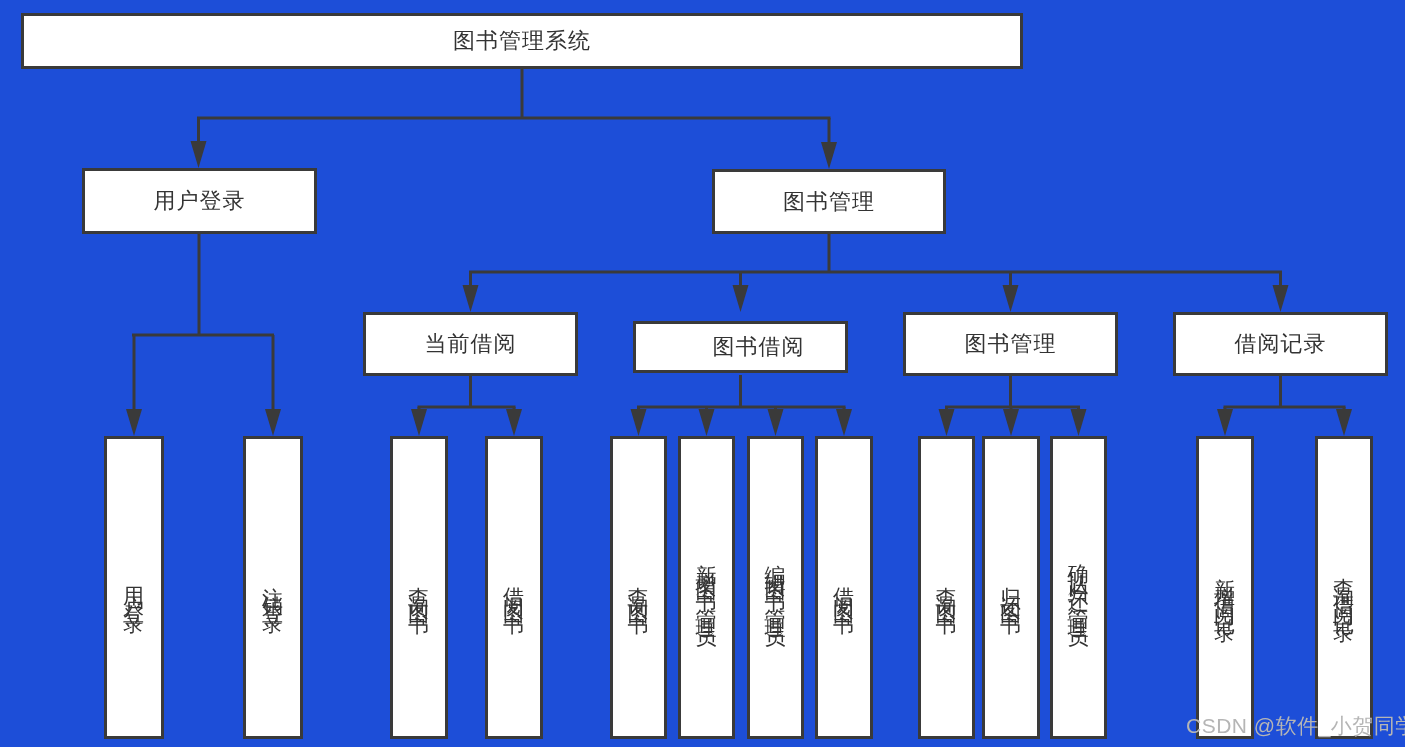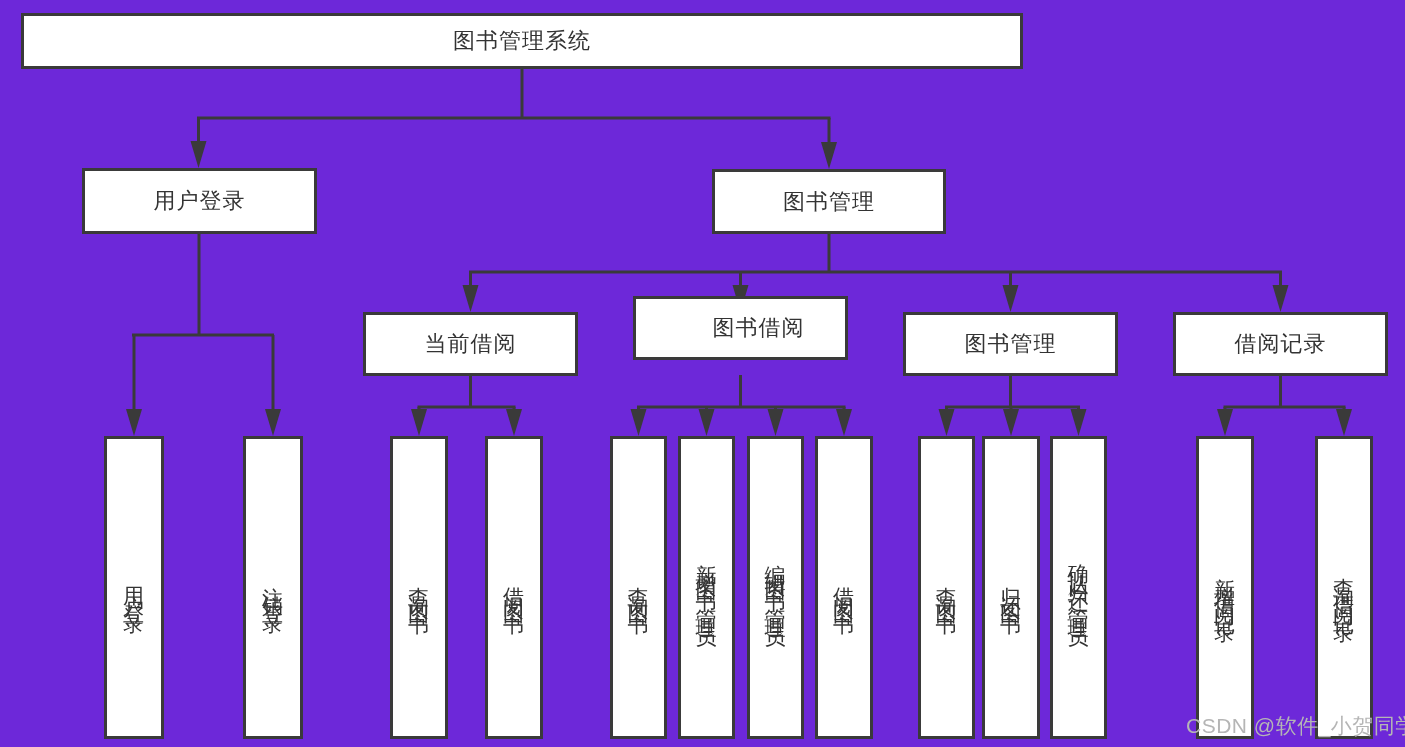--- a/index.html
+++ b/index.html
@@ -4,21 +4,21 @@
 <style>
   html, body {
     margin: 0;
     padding: 0;
     background: #ffffff;
   }
   #canvas {
     position: relative;
     width: 1405px;
     height: 747px;
-    background: #6d28d9;
+    background: #1d4ed8;
     font-family: "Liberation Sans", "DejaVu Sans", sans-serif;
     overflow: hidden;
   }
   #connectors {
     position: absolute;
     left: 0;
     top: 0;
     pointer-events: none;
   }
   .node {
@@ -147,21 +147,21 @@
   <div class="node" style="left:82px; top:168px; width:235px; height:66px;">
     <span>用户登录</span>
   </div>
   <div class="node" style="left:712px; top:169px; width:234px; height:65px;">
     <span>图书管理</span>
   </div>
 
   <div class="node" style="left:363px; top:312px; width:215px; height:64px;">
     <span>当前借阅</span>
   </div>
-  <div class="node" style="left:633px; top:296px; width:215px; height:64px;padding-left:36px;">
+  <div class="node" style="left:633px; top:321px; width:215px; height:52px;padding-left:36px;">
     <span>图书借阅</span>
   </div>
   <div class="node" style="left:903px; top:312px; width:215px; height:64px;">
     <span>图书管理</span>
   </div>
   <div class="node" style="left:1173px; top:312px; width:215px; height:64px;">
     <span>借阅记录</span>
   </div>
 
   <div class="leaf" style="left:104px; width:60px;">

